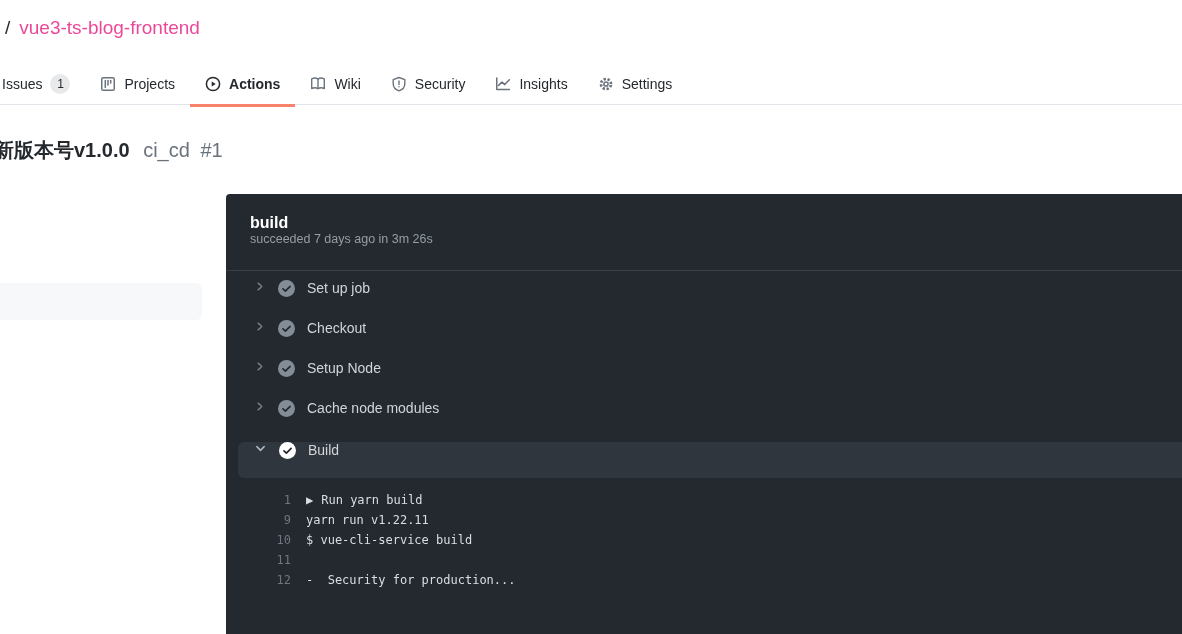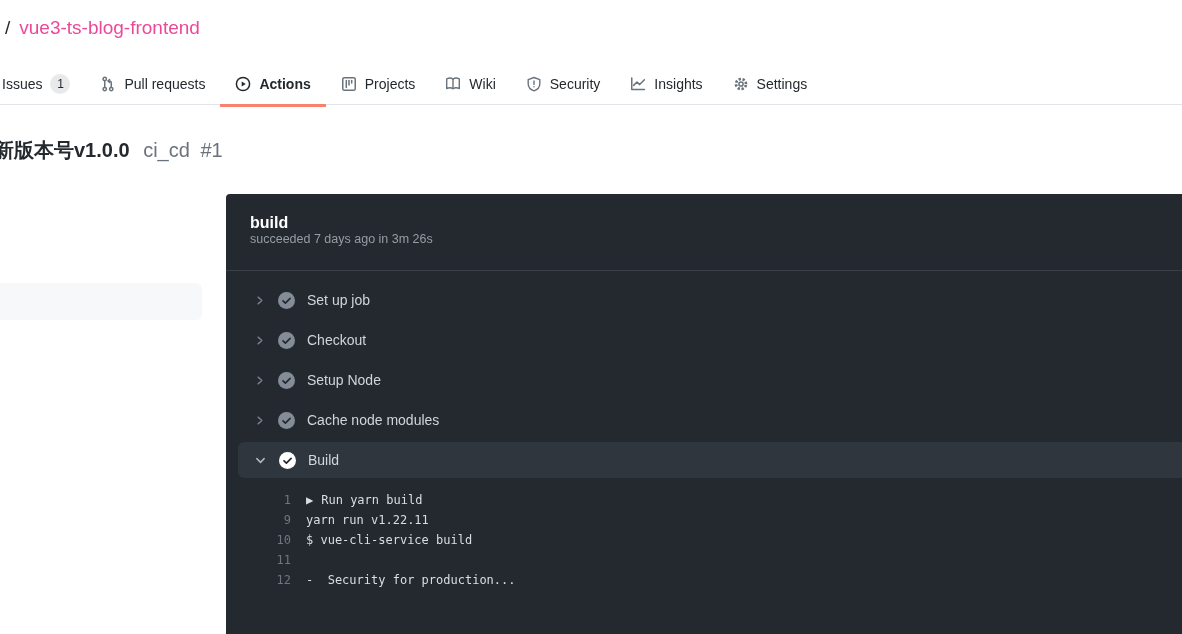--- a/index.html
+++ b/index.html
@@ -36,21 +36,21 @@
                     background:#f6f8fa; border-radius:0 6px 6px 0; cursor:pointer; }
 
   
   .log-panel { position:absolute; left:226px; top:194px; right:0; bottom:0;
                background:#24292f; border-top-left-radius:4px; color:#d1d5da; }
   .panel-header { height:77px; padding:20px 24px 0; border-bottom:1px solid #3a4048; }
   .job-name { font-size:16px; font-weight:700; color:#ffffff; }
   .job-status { font-size:12.5px; color:#959da5; }
 
   .steps { padding-top:9px; }
-  .step { height:40px; display:flex; align-items:center; gap:12px;
+  .step { height:40px; display:flex; align-items:flex-start; gap:12px;
           padding-left:28px; font-size:14px; color:#d1d5da; cursor:pointer; }
   .step svg { flex:none; }
   .step.expanded { height:36px; margin:2px 0 2px 12px; padding-left:16px;
                    background:#2f363d; border-radius:6px 0 0 6px; }
 
   .log { padding-top:10px; font-family:"DejaVu Sans Mono","Liberation Mono",monospace; font-size:12px; }
   .log-line { height:20px; display:flex; align-items:center; }
   .ln { width:65px; flex:none; text-align:right; color:#6e7681; cursor:pointer; }
   .lt { margin-left:15px; color:#d8dee4; white-space:pre; }
   .play-marker { margin-left:15px; color:#d8dee4; }
@@ -65,46 +65,35 @@
     <span class="crumb-sep">/</span>
     <a class="crumb-repo">vue3-ts-blog-frontend</a>
   </div>
 
   <nav class="tabs">
     <a class="tab first">
       <span>Issues</span>
       <span class="counter">1</span>
     </a>
     <a class="tab">
-      <svg width="16" height="16" viewBox="0 0 16 16" fill="none" stroke="#6a737d" stroke-width="1.5" stroke-linecap="round" stroke-linejoin="round">
-        <circle cx="4.75" cy="2.9" r="1.7"></circle>
-          <line x1="4.75" y1="4.8" x2="4.75" y2="11.2"></line>
-        <circle cx="4.75" cy="13.1" r="1.7"></circle>
-          <circle cx="11.25" cy="13.1" r="1.7"></circle>
-        <path d="M11.25 11.2 V7 a2 2 0 0 0 -2 -2 H8.1"></path>
-          <path d="M9.6 3.5 8.1 5 l1.5 1.5"></path>
-      </svg>
-      <span>Pull requests</span>
-    </a>
-    <a class="tab active">
-      <svg width="16" height="16" viewBox="0 0 16 16" fill="none" stroke="#24292e" stroke-width="1.5">
-        <circle cx="8" cy="8" r="6.6"></circle>
-          <path d="M6.7 5.6 v4.8 l4 -2.4 z" fill="#24292e" stroke="none"></path>
-      </svg>
-      <span>Actions</span>
-    </a>
-    <a class="tab">
       <svg width="16" height="16" viewBox="0 0 16 16" fill="none" stroke="#6a737d" stroke-width="1.5" stroke-linecap="round">
         <rect x="1.75" y="1.75" width="12.5" height="12.5" rx="1.6"></rect>
         <line x1="5.3" y1="4.6" x2="5.3" y2="11.4"></line>
           <line x1="8" y1="4.6" x2="8" y2="9"></line>
           <line x1="10.7" y1="4.6" x2="10.7" y2="7"></line>
       </svg>
       <span>Projects</span>
     </a>
+    <a class="tab active">
+      <svg width="16" height="16" viewBox="0 0 16 16" fill="none" stroke="#24292e" stroke-width="1.5">
+        <circle cx="8" cy="8" r="6.6"></circle>
+          <path d="M6.7 5.6 v4.8 l4 -2.4 z" fill="#24292e" stroke="none"></path>
+      </svg>
+      <span>Actions</span>
+    </a>
     <a class="tab">
       <svg width="16" height="16" viewBox="0 0 16 16" fill="none" stroke="#6a737d" stroke-width="1.4" stroke-linejoin="round">
         <path d="M8 3.1 C6.5 1.9 3.7 1.9 1.7 2.8 V12.5 C3.7 11.6 6.5 11.6 8 12.8 C9.5 11.6 12.3 11.6 14.3 12.5 V2.8 C12.3 1.9 9.5 1.9 8 3.1 Z"></path>
         <line x1="8" y1="3.1" x2="8" y2="12.8"></line>
       </svg>
       <span>Wiki</span>
     </a>
     <a class="tab">
       <svg width="16" height="16" viewBox="0 0 16 16" fill="none" stroke="#6a737d" stroke-width="1.4" stroke-linejoin="round" stroke-linecap="round">
         <path d="M8 1.5 L13.8 3.6 V7.8 C13.8 11.5 11.2 13.8 8 14.8 C4.8 13.8 2.2 11.5 2.2 7.8 V3.6 Z"></path>

